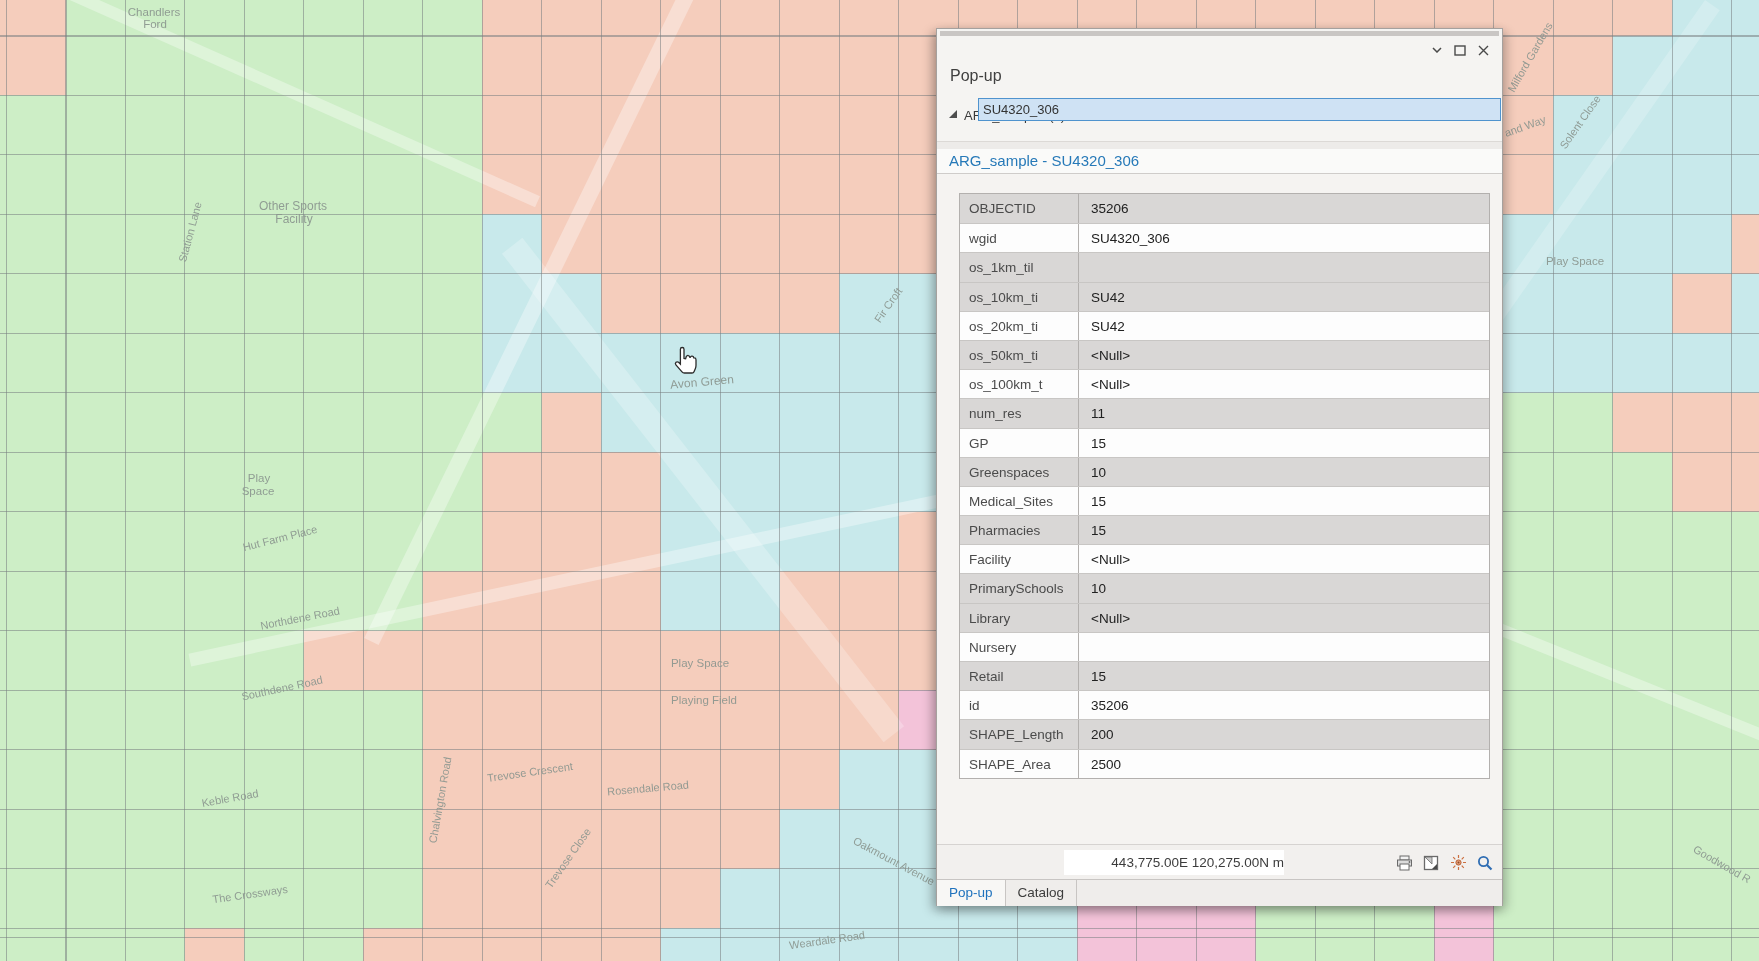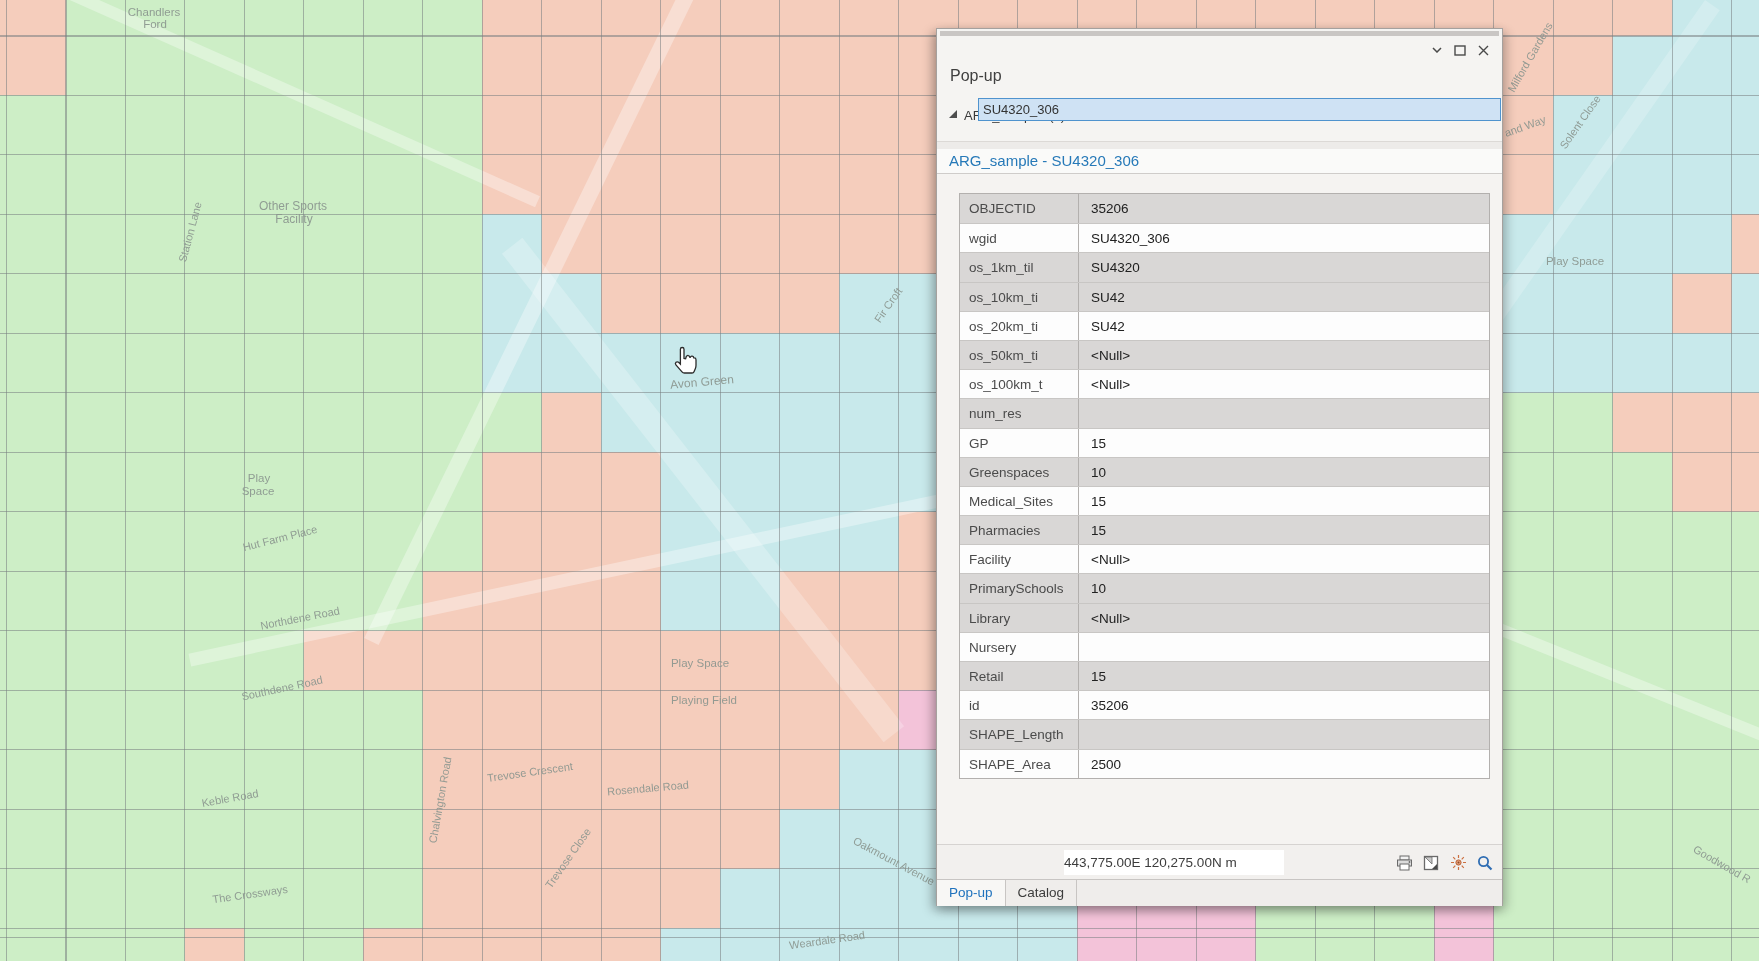--- a/index.html
+++ b/index.html
@@ -48,21 +48,21 @@
          line-height:29.2px;}
   .t-row:first-child{border-top:none;}
   .t-row.alt{background:#d9d7d6;}
   .t-label{width:119px;padding-left:9px;color:#4b4b4b;border-right:1px solid #b3b0ae;
            overflow:hidden;white-space:nowrap;}
   .t-value{flex:1;padding-left:12px;color:#212121;white-space:nowrap;}
   
   .statusbar{position:absolute;left:0;right:0;top:815px;height:35px;background:#f2f0ee;
              border-top:1px solid #d6d3d1;}
   .coordbox{position:absolute;left:127px;top:5px;width:220px;height:25px;background:#ffffff;
-            font-size:13.5px;color:#3c3c3c;text-align:left;line-height:25px;}
+            font-size:13.5px;color:#3c3c3c;text-align:right;line-height:25px;}
   .statusicons{position:absolute;right:8px;top:5px;display:flex;gap:9px;align-items:center;height:25px;}
   .sicon{width:18px;height:18px;display:flex;align-items:center;justify-content:center;cursor:default;}
   
   .tabbar{position:absolute;left:0;right:0;top:850px;height:27px;background:#efedeb;
           border-top:1px solid #c8c5c3;display:flex;}
   .tab{height:100%;padding:0 12px;font-size:13.5px;line-height:26px;color:#3d3d3d;
        border-right:1px solid #c8c5c3;background:#efedeb;}
   .tab.active{background:#f8f7f5;color:#1f72bd;}
   #cursor{position:absolute;left:672px;top:345px;}
 </style>
@@ -681,40 +681,40 @@
           <div class="t-row alt">
             <div class="t-label">OBJECTID</div>
             <div class="t-value">35206</div>
           </div>
           <div class="t-row">
             <div class="t-label">wgid</div>
             <div class="t-value">SU4320_306</div>
           </div>
           <div class="t-row alt">
             <div class="t-label">os_1km_til</div>
-            <div class="t-value">SU4320</div>
           </div>
           <div class="t-row alt">
             <div class="t-label">os_10km_ti</div>
             <div class="t-value">SU42</div>
           </div>
           <div class="t-row">
             <div class="t-label">os_20km_ti</div>
             <div class="t-value">SU42</div>
           </div>
           <div class="t-row alt">
             <div class="t-label">os_50km_ti</div>
             <div class="t-value">&lt;Null&gt;</div>
           </div>
           <div class="t-row">
             <div class="t-label">os_100km_t</div>
             <div class="t-value">&lt;Null&gt;</div>
           </div>
           <div class="t-row alt">
             <div class="t-label">num_res</div>
+            <div class="t-value">11</div>
           </div>
           <div class="t-row">
             <div class="t-label">GP</div>
             <div class="t-value">15</div>
           </div>
           <div class="t-row alt">
             <div class="t-label">Greenspaces</div>
             <div class="t-value">10</div>
           </div>
           <div class="t-row">
@@ -743,20 +743,21 @@
           <div class="t-row alt">
             <div class="t-label">Retail</div>
             <div class="t-value">15</div>
           </div>
           <div class="t-row">
             <div class="t-label">id</div>
             <div class="t-value">35206</div>
           </div>
           <div class="t-row alt">
             <div class="t-label">SHAPE_Length</div>
+            <div class="t-value">200</div>
           </div>
           <div class="t-row">
             <div class="t-label">SHAPE_Area</div>
             <div class="t-value">2500</div>
           </div>
         </div>
     </div>
 
     <div class="statusbar">
       <div class="coordbox">443,775.00E 120,275.00N m</div>

